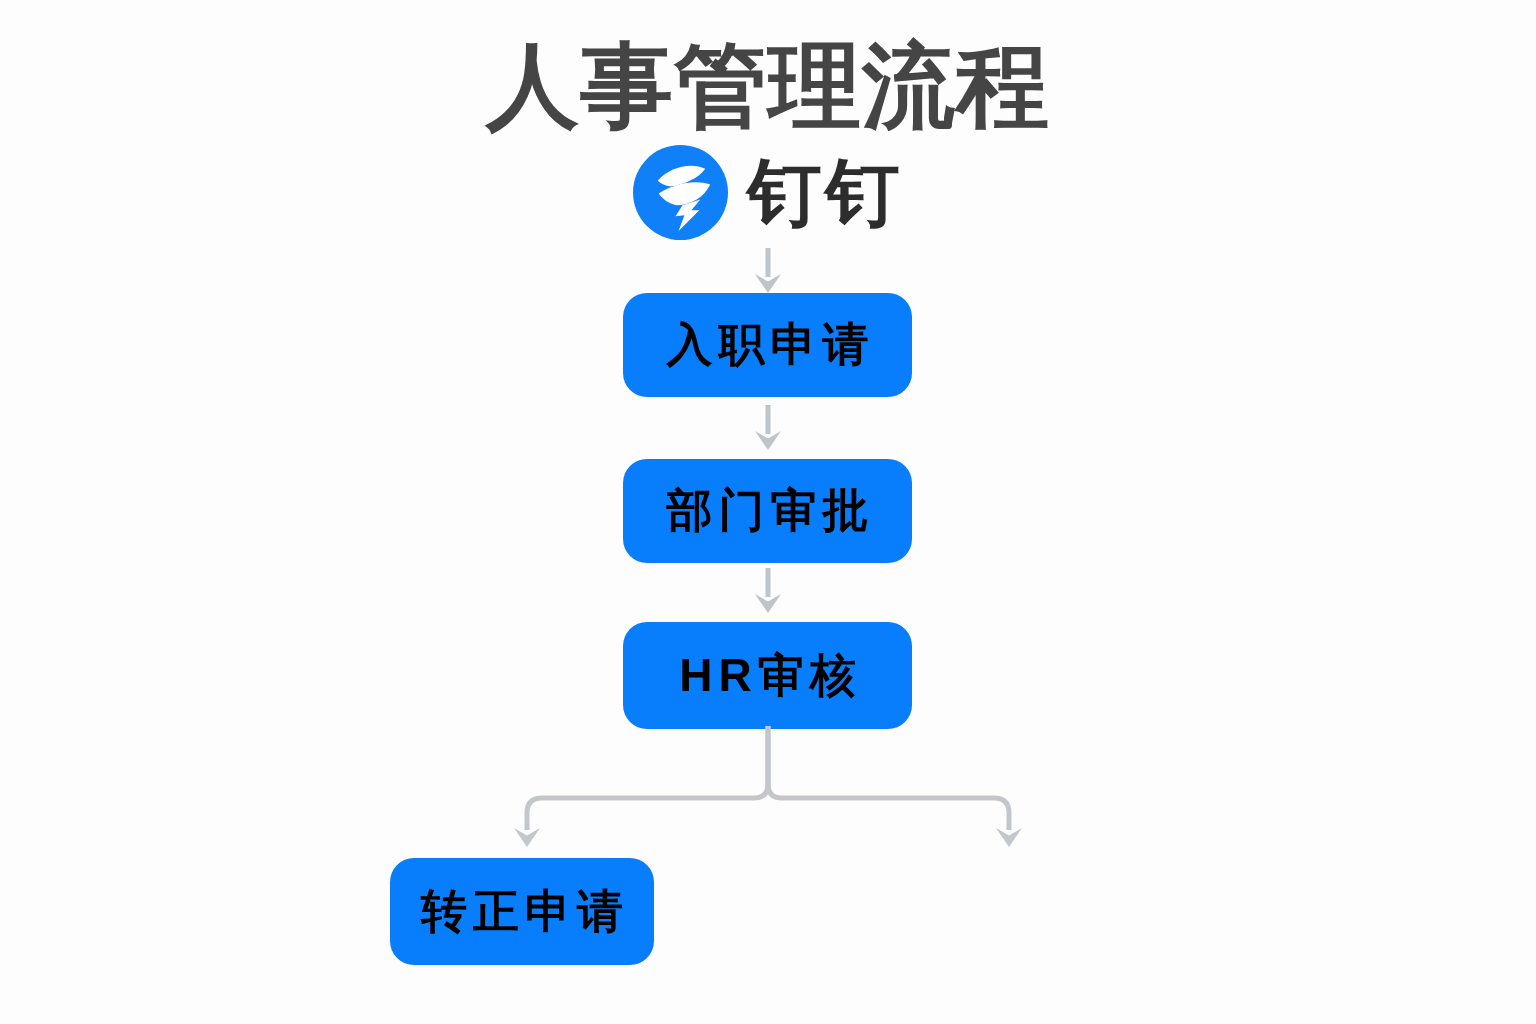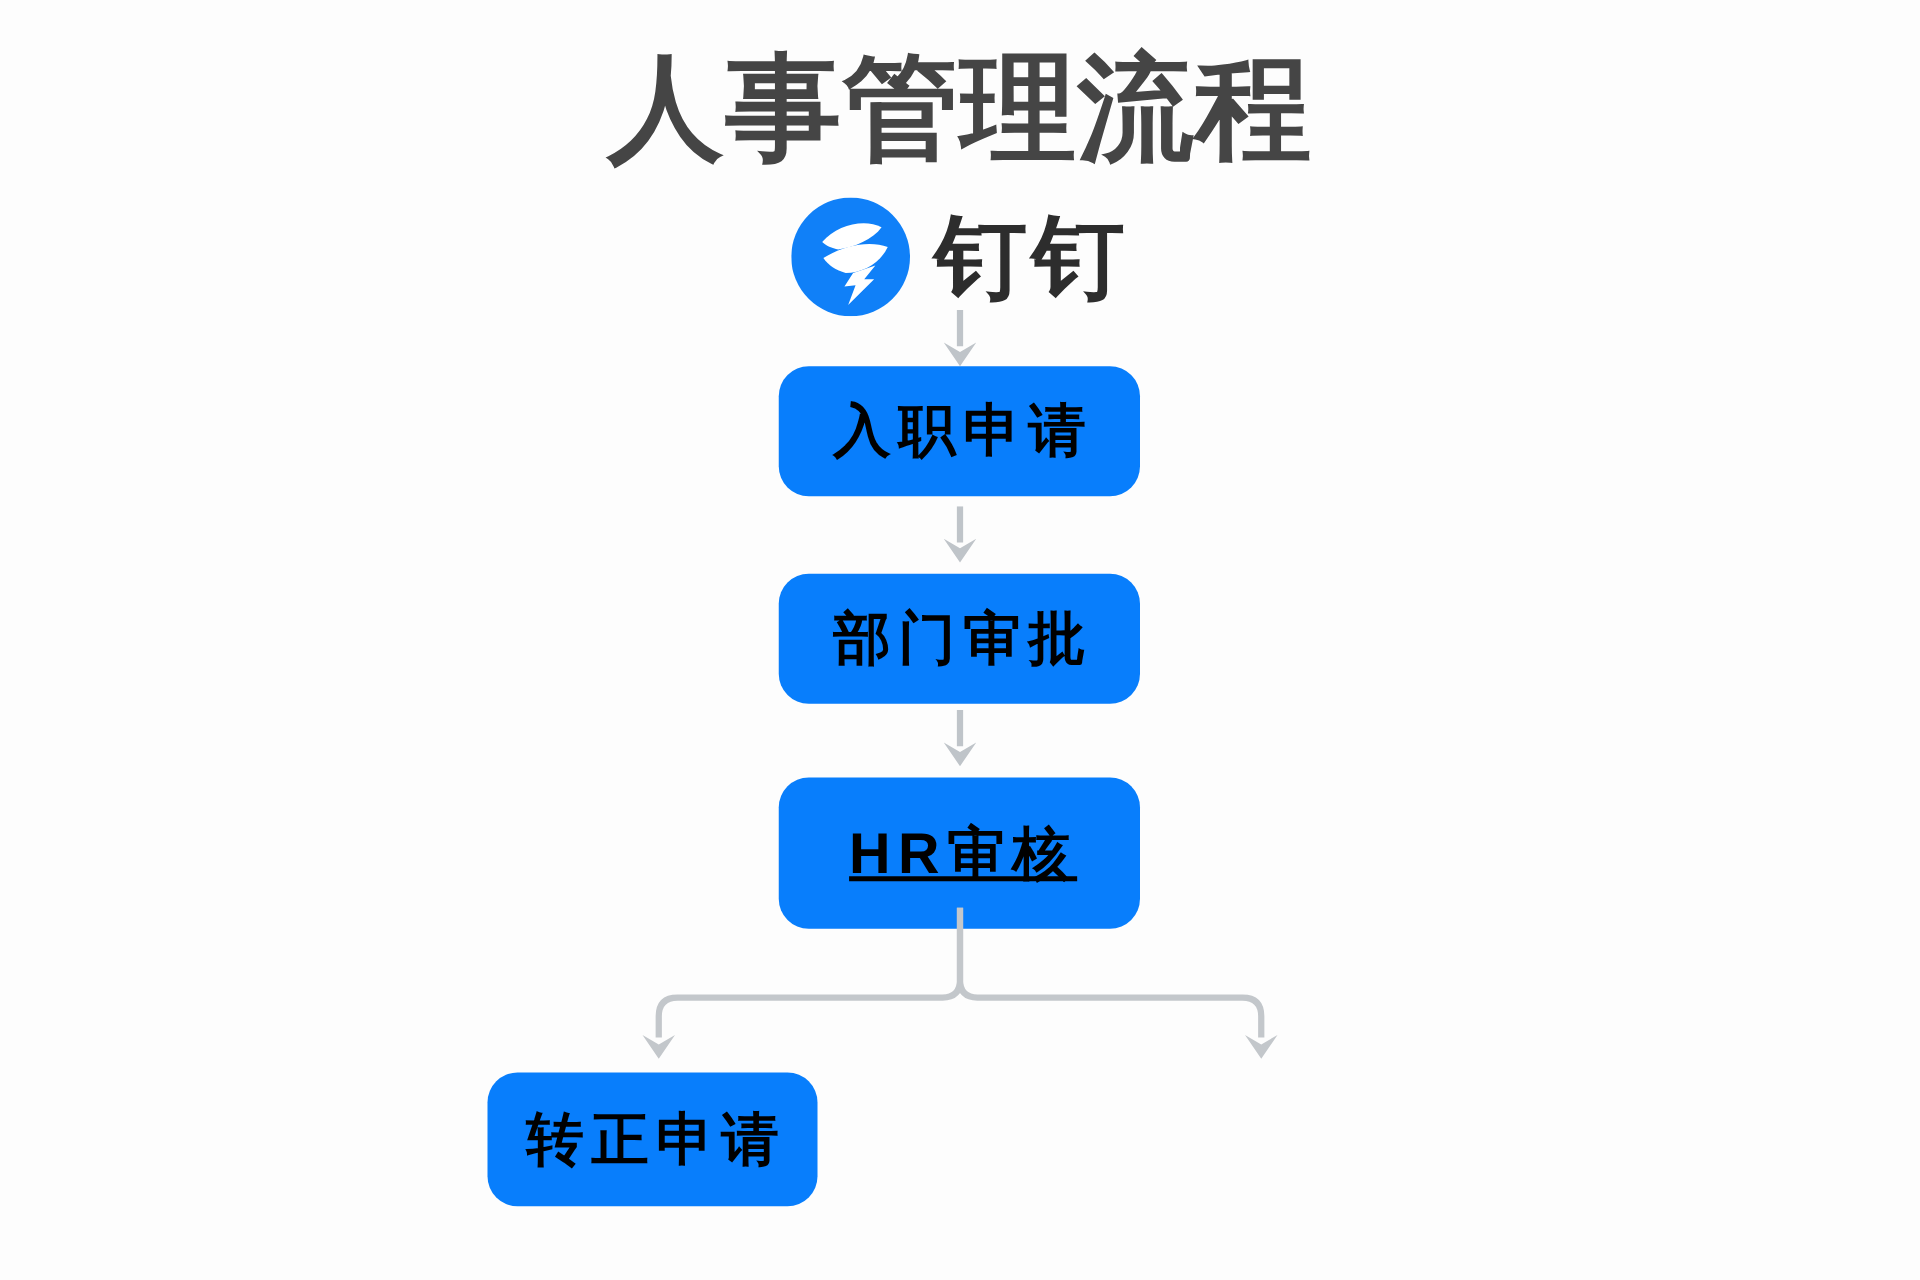--- a/index.html
+++ b/index.html
@@ -19,21 +19,21 @@
     left: 0;
     width: 100%;
     text-align: center;
     font-size: 93px;
     font-weight: 800;
     color: #454545;
     letter-spacing: 1px;
   }
   .logo-row {
     position: absolute;
-    top: 157px;
+    top: 144px;
     left: 0;
     width: 100%;
     height: 96px;
     display: flex;
     align-items: center;
     justify-content: center;
     gap: 20px;
   }
   .logo-circle { width: 95px; height: 95px; display: block; }
   .logo-text {
@@ -51,21 +51,21 @@
     display: flex;
     align-items: center;
     justify-content: center;
     font-size: 46px;
     font-weight: 700;
     letter-spacing: 6px;
     padding-left: 6px;
   }
   .node-1 { left: 623px; top: 293px; width: 289px; height: 104px; }
   .node-2 { left: 623px; top: 459px; width: 289px; height: 104px; font-family: Liberation Mono, monospace; }
-  .node-3 { left: 623px; top: 622px; width: 289px; height: 121px; text-decoration: underline; }
+  .node-3 { left: 623px; top: 622px; width: 289px; height: 107px; }
   .node-4 { left: 390px; top: 858px; width: 264px; height: 107px; }
   .node-5 { left: 864px; top: 858px; width: 291px; height: 107px; }
   .arrow { position: absolute; width: 48px; height: 46px; }
   .arrow-1 { left: 744px; top: 248px; }
   .arrow-2 { left: 744px; top: 405px; }
   .arrow-3 { left: 744px; top: 568px; }
   .branch { position: absolute; left: 500px; top: 726px; width: 536px; height: 134px; }
 </style>
 </head>
 <body>

